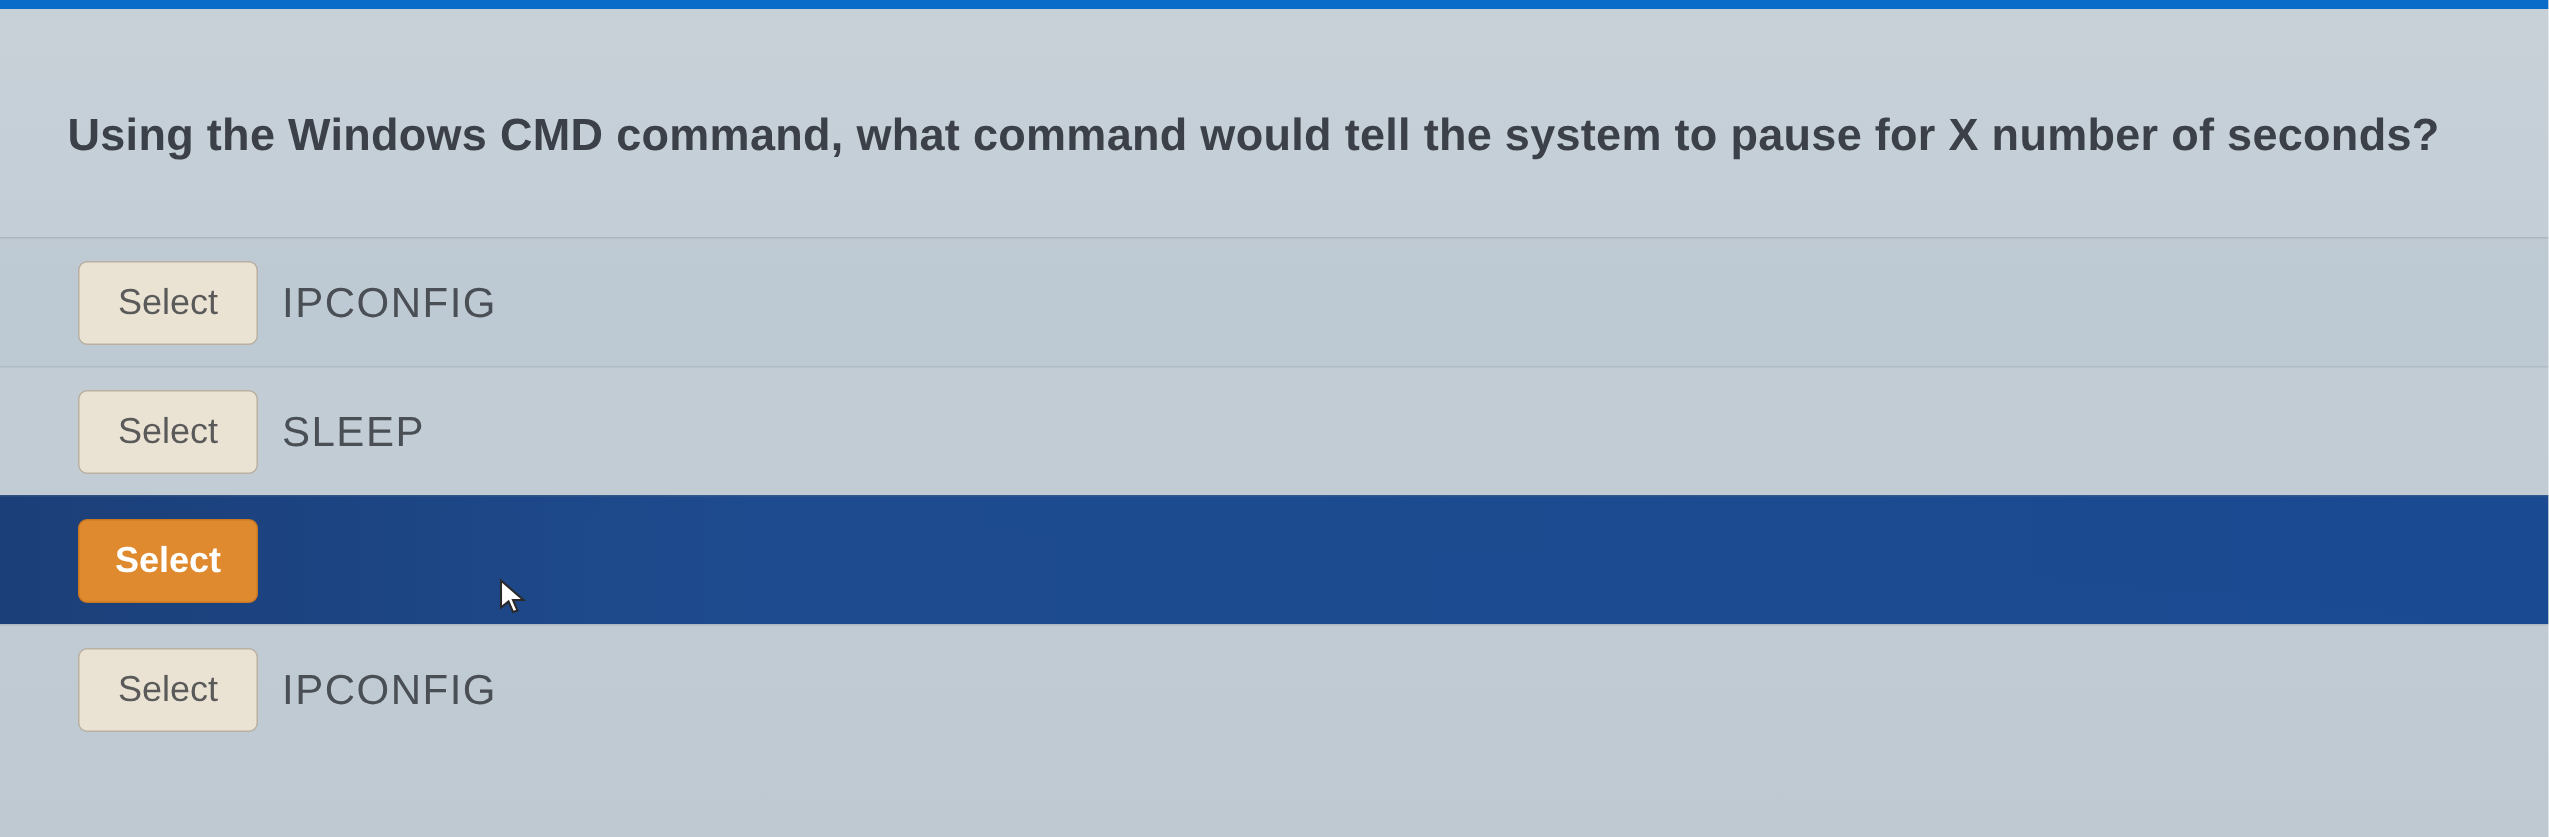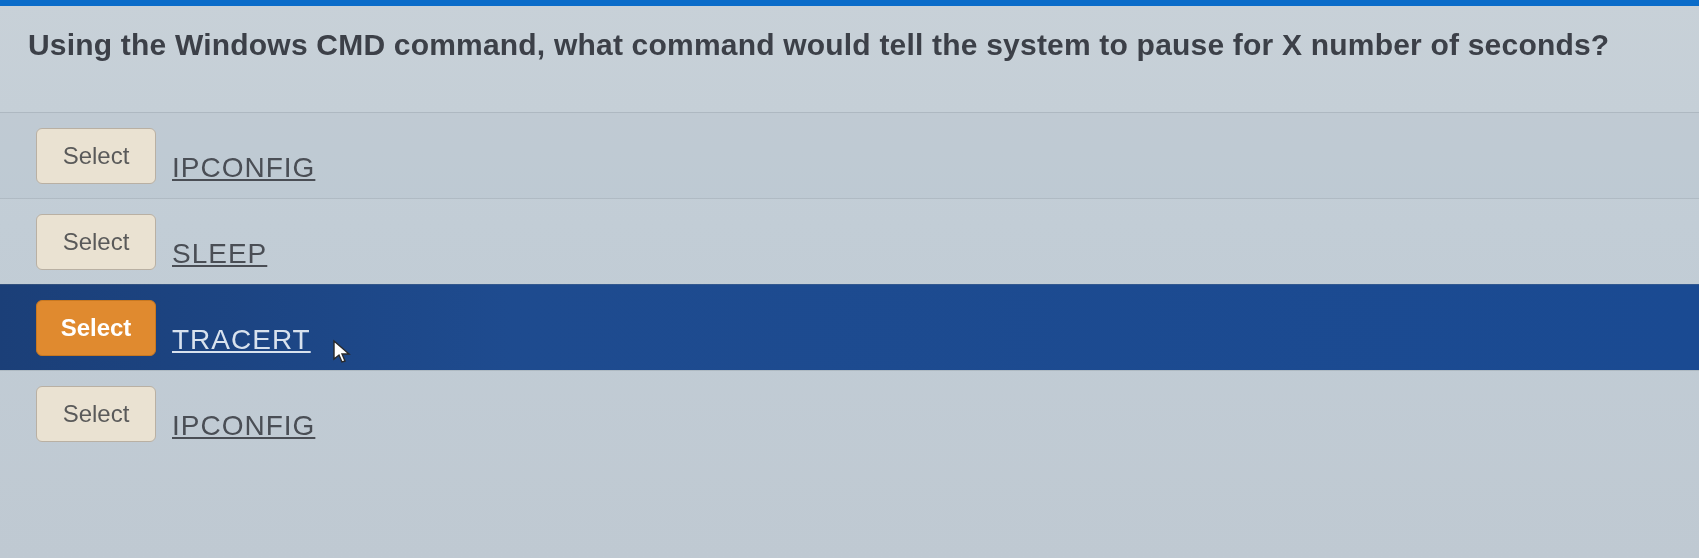--- a/index.html
+++ b/index.html
@@ -7,36 +7,37 @@
   body {
     font-family: "Segoe UI", Arial, sans-serif;
     background: linear-gradient(180deg, #c8d1d8 0%, #c2cdd6 40%, #bfc9d2 100%);
     overflow: hidden;
   }
   .topbar {
     height: 6px;
     background: #0a6cc9;
   }
   .question-area {
-    padding: 22px 28px 50px 28px;
+    padding: 22px 28px 50px 45px;
+    margin-top: 46px;
   }
   .question-text {
     font-size: 30px;
     font-weight: 700;
     color: #3c4048;
     letter-spacing: 0.2px;
   }
   .options {
     display: flex;
     flex-direction: column;
   }
   .option-row {
     display: flex;
-    align-items: flex-end;
-    padding: 14px 36px;
+    align-items: center;
+    padding: 14px 52px;
     border-top: 1px solid rgba(120,130,140,0.25);
     min-height: 86px;
     position: relative;
   }
   .option-row.alt {
     background: rgba(160,175,190,0.12);
   }
   .option-row.highlight {
     background: linear-gradient(90deg, #1b3f78 0%, #1e4b8f 30%, #1a4a92 100%);
   }
@@ -59,21 +60,20 @@
     background: #e08a2f;
     border-color: #c97820;
     color: #ffffff;
     font-weight: 600;
   }
   .option-label {
     margin-left: 16px;
     font-size: 28px;
     color: #4a4e55;
     letter-spacing: 1px;
-    text-decoration: underline;
   }
   .option-row.highlight .option-label {
     color: #d8e2ee;
   }
   .cursor {
     position: absolute;
     left: 332px;
     top: 54px;
     width: 20px;
     height: 26px;
@@ -96,21 +96,20 @@
     <span class="option-label">IPCONFIG</span>
   </div>
 
   <div class="option-row">
     <button class="select-btn">Select</button>
     <span class="option-label">SLEEP</span>
   </div>
 
   <div class="option-row highlight">
     <button class="select-btn active">Select</button>
-    <span class="option-label">TRACERT</span>
     <svg class="cursor" viewBox="0 0 20 26">
       <path d="M2 2 L2 20 L7 16 L10 23 L13 22 L10 15 L17 15 Z" fill="#ffffff" stroke="#2a2a2a" stroke-width="1.4"></path>
     </svg>
   </div>
 
   <div class="option-row">
     <button class="select-btn">Select</button>
     <span class="option-label">IPCONFIG</span>
   </div>
 

